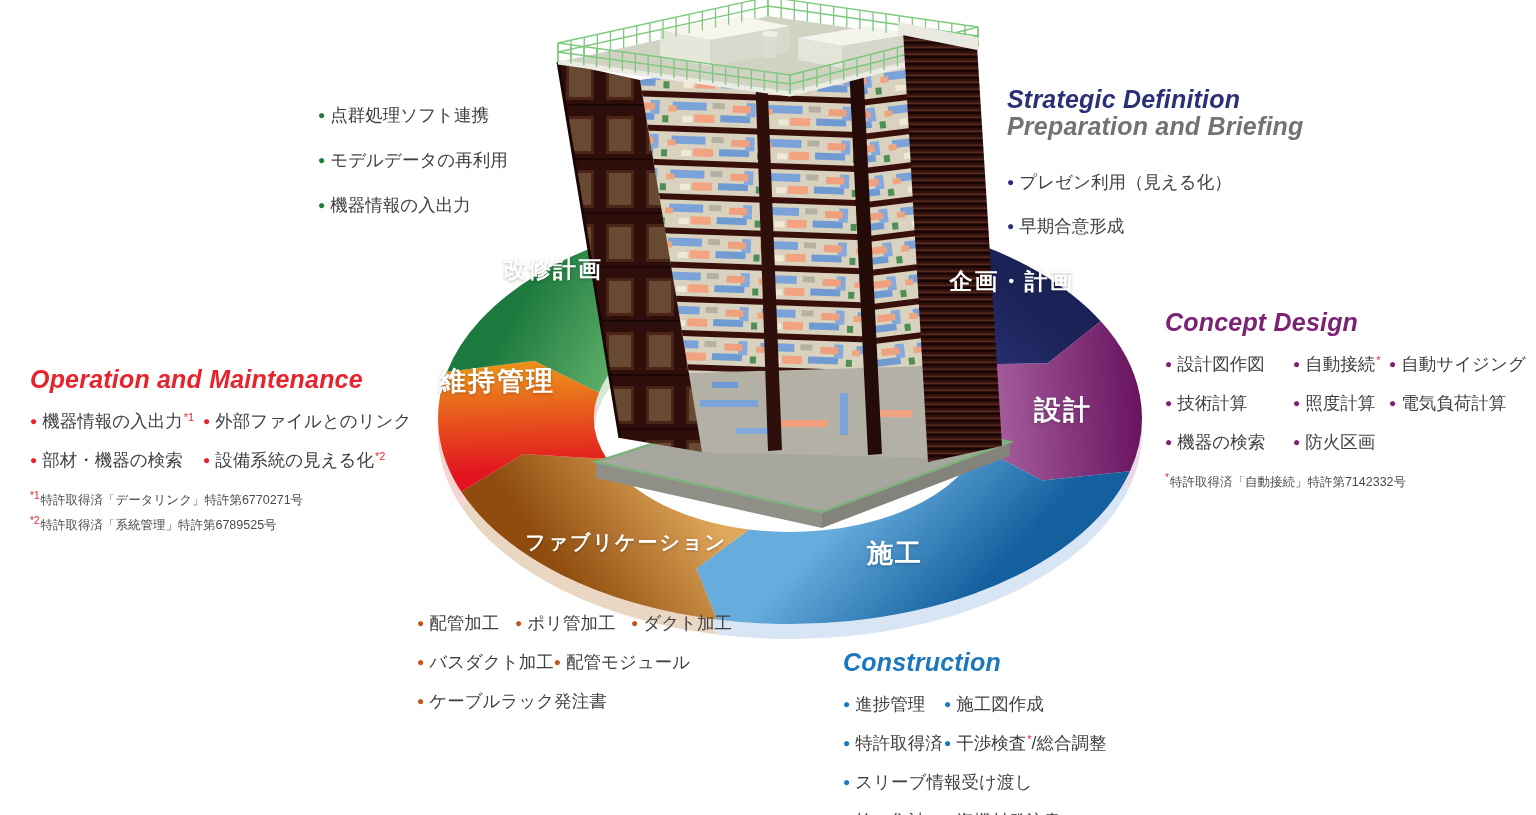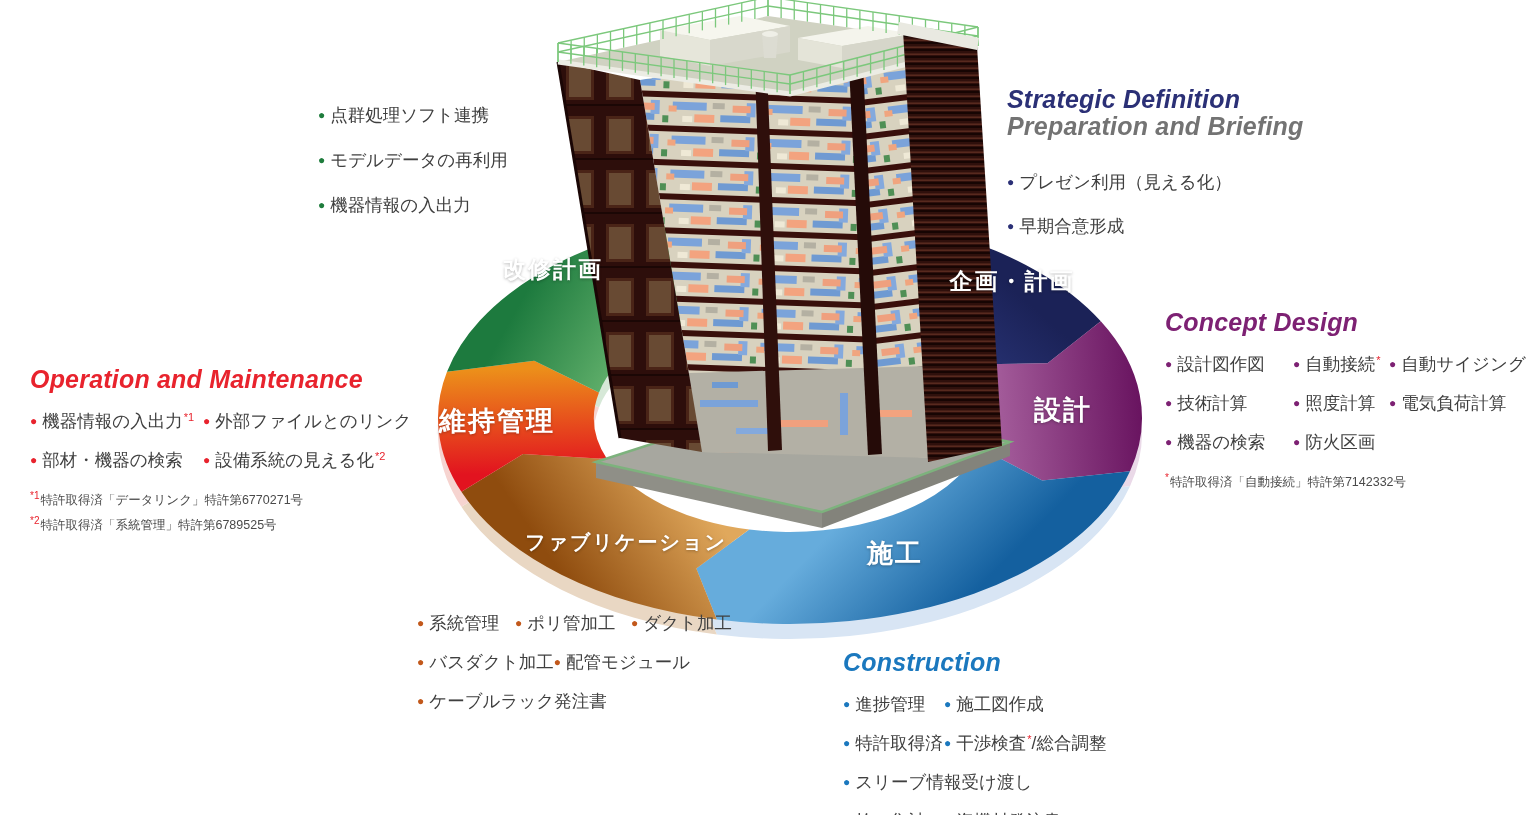--- a/index.html
+++ b/index.html
@@ -7,21 +7,21 @@
          font-family:"Liberation Sans","DejaVu Sans",sans-serif;}
   #ring-svg{position:absolute;left:0;top:0;}
 
   
   .ring-label{position:absolute;transform:translate(-50%,-50%);color:#fff;font-weight:bold;
               letter-spacing:2px;white-space:nowrap;text-shadow:0 1px 3px rgba(0,0,0,.28);}
   .rl-planning    {left:1012px;top:281px;font-size:23px;}
   .rl-design      {left:1063px;top:410px;font-size:27px;}
   .rl-construction{left:895px; top:553px;font-size:26px;}
   .rl-fabrication {left:626px; top:542px;font-size:20px;}
-  .rl-maintenance {left:497px; top:381px;font-size:27px;margin-top:40px;}
+  .rl-maintenance {left:497px; top:381px;font-size:27px;}
   .rl-renovation  {left:553px; top:269px;font-size:23px;}
 
   
   .sec{position:absolute;}
   .sec .hd{font-style:italic;font-weight:bold;font-size:25px;letter-spacing:.2px;margin-bottom:15px;white-space:nowrap;}
   .sec .hd.small{font-size:25px;line-height:27px;margin-bottom:30px;}
   .row{display:flex;margin-bottom:15px;}
   .item{display:inline-flex;align-items:baseline;white-space:nowrap;font-size:17.5px;color:#3f3f3f;}
   .dot{font-size:12px;margin-right:5px;position:relative;top:-2px;}
   .mark{color:#e8232d;font-size:11px;vertical-align:super;position:relative;top:-6px;margin-left:1px;}
@@ -375,21 +375,21 @@
         <div class="fn"><span class="fnm">*1</span><span>特許取得済「データリンク」特許第6770271号</span></div>
         <div class="fn"><span class="fnm">*2</span><span>特許取得済「系統管理」特許第6789525号</span></div>
       </div>
   </div>
 
   <div class="sec sec-fabrication">
     <div class="rows">
         <div class="row">
           <span class="item">
             <span class="dot" style="color: rgb(194, 88, 27);">●</span>
-            <span>系統管理</span>
+            <span>配管加工</span>
           </span>
           <span class="item">
             <span class="dot" style="color: rgb(194, 88, 27);">●</span>
             <span>ポリ管加工</span>
           </span>
           <span class="item">
             <span class="dot" style="color: rgb(194, 88, 27);">●</span>
             <span>ダクト加工</span>
           </span>
         </div>

